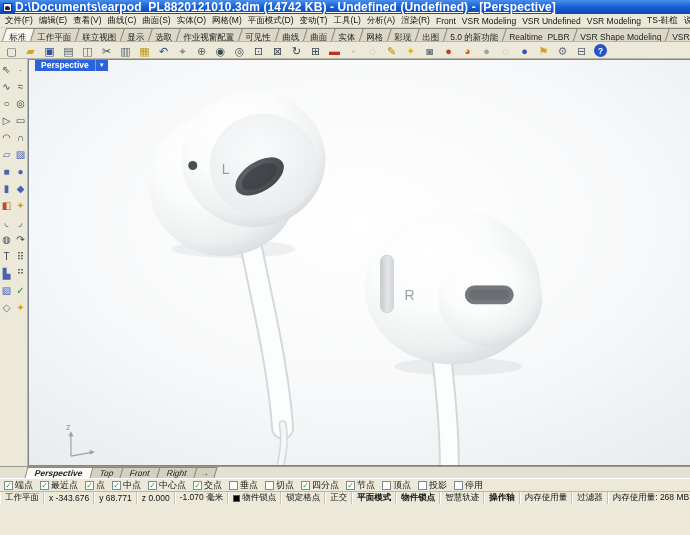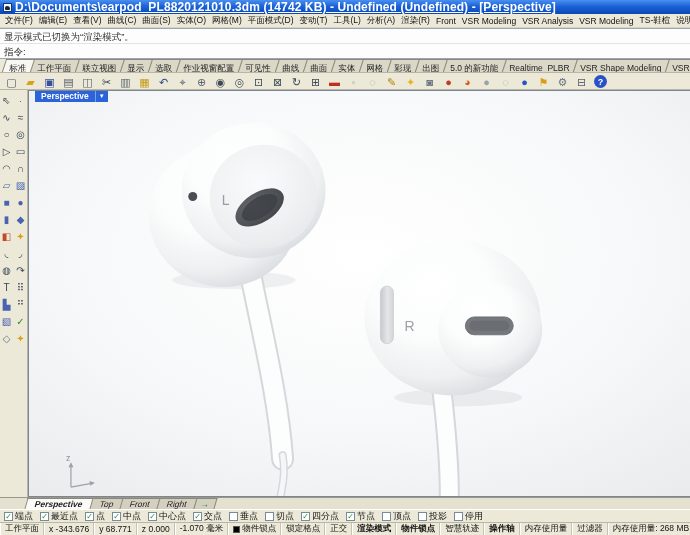--- a/index.html
+++ b/index.html
@@ -84,30 +84,26 @@
       <span class="menu-item">曲面(S)</span>
       <span class="menu-item">实体(O)</span>
       <span class="menu-item">网格(M)</span>
       <span class="menu-item">平面模式(D)</span>
       <span class="menu-item">变动(T)</span>
       <span class="menu-item">工具(L)</span>
       <span class="menu-item">分析(A)</span>
       <span class="menu-item">渲染(R)</span>
       <span class="menu-item">Front</span>
       <span class="menu-item">VSR Modeling</span>
-      <span class="menu-item">VSR Analysis</span>
+      <span class="menu-item">VSR Undefined</span>
       <span class="menu-item">VSR Modeling</span>
       <span class="menu-item">TS-鞋楦</span>
       <span class="menu-item">说明(H)</span>
     </div>
 
-  <div class="cmdarea">
-    <div class="cmd-history">显示模式已切换为“渲染模式”。</div>
-    <div class="cmd-prompt"><span>指令:</span></div>
-  </div>
 
   <div class="tabrow">
       <span class="ttab active"><span class="ttab-txt">标准</span></span>
       <span class="ttab"><span class="ttab-txt">工作平面</span></span>
       <span class="ttab"><span class="ttab-txt">联立视图</span></span>
       <span class="ttab"><span class="ttab-txt">显示</span></span>
       <span class="ttab"><span class="ttab-txt">选取</span></span>
       <span class="ttab"><span class="ttab-txt">作业视窗配置</span></span>
       <span class="ttab"><span class="ttab-txt">可见性</span></span>
       <span class="ttab"><span class="ttab-txt">曲线</span></span>
@@ -352,21 +348,21 @@
         <span class="swatch" style="background: rgb(0, 0, 0);"></span>
         <span class="sct">物件锁点</span>
       </div>
       <div class="sc">
         <span class="sct">锁定格点</span>
       </div>
       <div class="sc">
         <span class="sct">正交</span>
       </div>
       <div class="sc bold">
-        <span class="sct">渲染模式</span>
+        <span class="sct">平面模式</span>
       </div>
       <div class="sc bold">
         <span class="sct">物件锁点</span>
       </div>
       <div class="sc">
         <span class="sct">智慧轨迹</span>
       </div>
       <div class="sc bold">
         <span class="sct">操作轴</span>
       </div>

